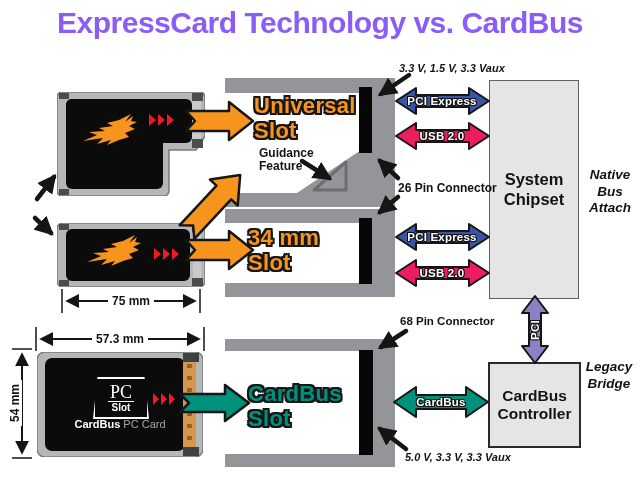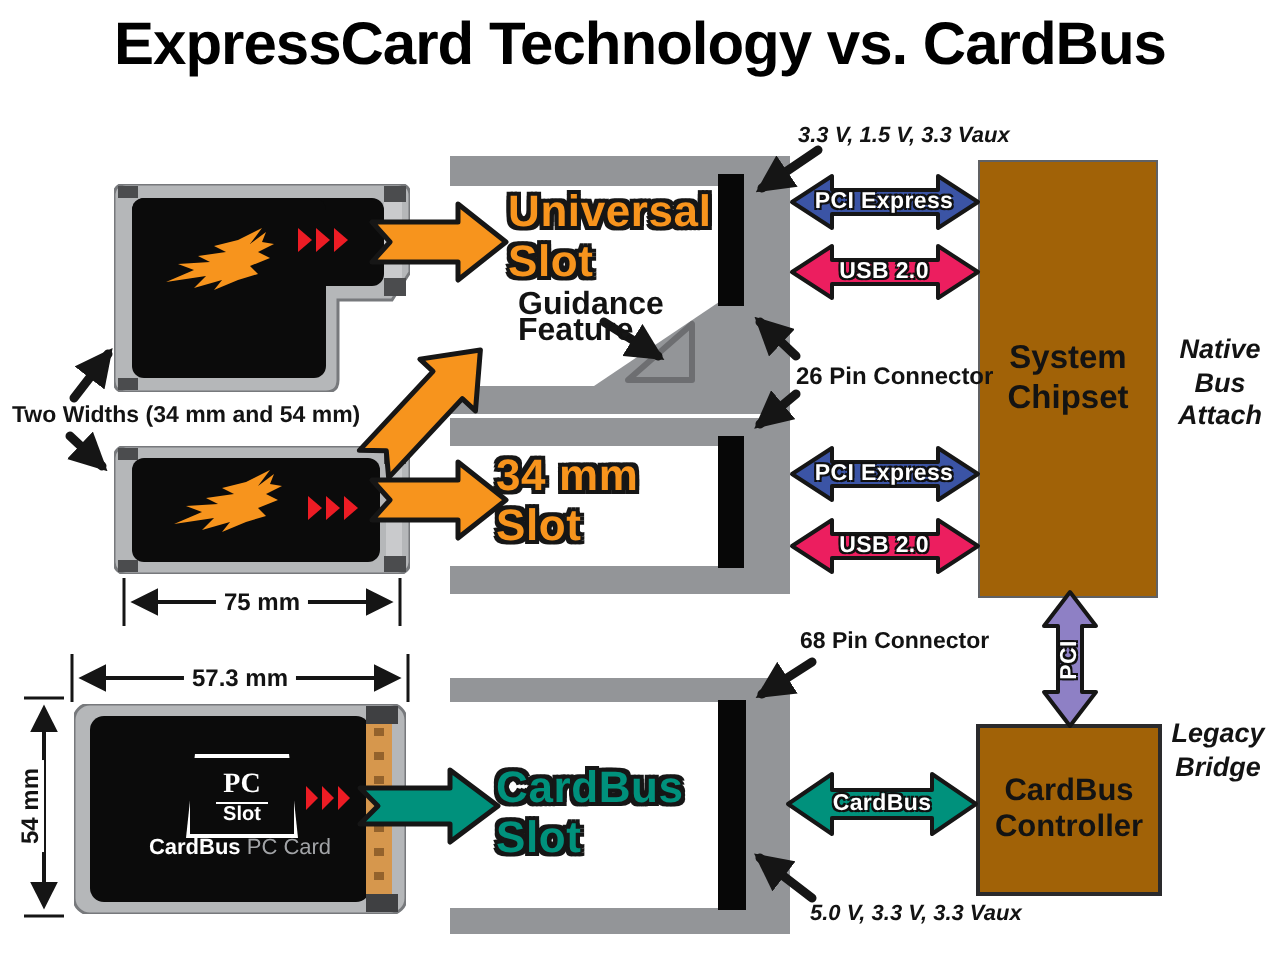--- a/index.html
+++ b/index.html
@@ -1,27 +1,27 @@
 <!DOCTYPE html>
 <html><head>
 <meta charset="utf-8">
 <style>
   html,body{margin:0;padding:0;background:#fff;}
   #stage{position:relative;width:640px;height:480px;background:#fff;overflow:hidden;
          font-family:"Liberation Sans","DejaVu Sans",sans-serif;color:#111;}
   .abs{position:absolute;}
   .pre{white-space:pre-line;}
   #title{left:0;top:6px;width:640px;text-align:center;font-size:30px;font-weight:bold;
-         letter-spacing:-0.5px;color:#000000;}
+         letter-spacing:-0.5px;color:#8b5cf6;}
   
   .module{position:absolute;background:#939598;}
   .cavity{position:absolute;background:#ffffff;}
   .connector-bar{position:absolute;background:#070707;}
   
-  .chip{position:absolute;background:#a16207;display:flex;align-items:center;justify-content:center;
+  .chip{position:absolute;background:#e5e5e5;display:flex;align-items:center;justify-content:center;
         text-align:center;font-weight:bold;color:#131313;}
   #chipset{left:489px;top:80px;width:88px;height:217px;border:1px solid #606164;font-size:16.5px;line-height:19.5px;}
   #controller{left:488px;top:362px;width:89px;height:82px;border:2px solid #2a2a2c;font-size:15.5px;line-height:18px;}
   
   .lbl{position:absolute;font-weight:bold;color:#131313;}
   .ital{font-style:italic;}
   .slotlbl{position:absolute;font-weight:bold;font-size:22px;line-height:25px;letter-spacing:0.3px;
            color:#F7941D;
            text-shadow:-2px -2px 0 #161616,2px -2px 0 #161616,-2px 2px 0 #161616,2px 2px 0 #161616,
                        -2px 0 0 #161616,2px 0 0 #161616,0 -2px 0 #161616,0 2px 0 #161616;}
@@ -29,21 +29,21 @@
   .buslbl{position:absolute;transform:translate(-50%,-50%);color:#fff;font-weight:bold;font-size:11.5px;
           letter-spacing:0.2px;white-space:nowrap;
           text-shadow:-1px -1px 0 #101010,1px -1px 0 #101010,-1px 1px 0 #101010,1px 1px 0 #101010;}
   .dimlbl{position:absolute;transform:translate(-50%,-50%);background:#fff;padding:0 4px;
           font-weight:bold;font-size:12px;white-space:nowrap;color:#131313;}
   
   .card{position:absolute;}
   .pclogo{position:absolute;left:56px;top:25px;width:52px;height:38px;border:2px solid #fff;
           clip-path:polygon(8% 0,92% 0,100% 100%,0 100%);display:flex;flex-direction:column;
           align-items:center;justify-content:center;color:#fff;text-align:center;}
-  .pclogo .pc{font-family:"Liberation Serif","DejaVu Serif",serif;font-weight:bold;font-size:14px;line-height:17px;}
+  .pclogo .pc{font-family:"Liberation Serif","DejaVu Serif",serif;font-weight:normal;font-size:18px;line-height:17px;}
   .pclogo .cardw{font-size:10px;font-weight:bold;line-height:11px;border-top:1px solid #fff;padding:0 4px;}
   .cbname{position:absolute;left:0;top:66px;width:166px;text-align:center;font-size:11px;white-space:nowrap;}
   .cbname .b{color:#fff;font-weight:bold;}
   .cbname .r{color:#a2a4a7;}
   svg{display:block;}
   #overlay{position:absolute;left:0;top:0;pointer-events:none;}
 </style>
 </head>
 <body>
 
@@ -198,29 +198,28 @@
     </g>
   </svg>
 
   <div class="slotlbl pre" style="left:254px;top:93px;">Universal
 Slot</div>
   <div class="slotlbl pre" style="left:248px;top:225px;">34 mm
 Slot</div>
   <div class="slotlbl pre teal-txt" style="left:248px;top:381px;">CardBus
 Slot</div>
 
-  <div class="lbl pre" style="left:259px;top:147px;font-size:16px;line-height:12.5px;">Guidance
+  <div class="lbl pre" style="left:259px;top:147px;font-size:12px;line-height:12.5px;">Guidance
 Feature</div>
 
   <div class="lbl ital" style="left:399px;top:62px;font-size:11px;">3.3 V, 1.5 V, 3.3 Vaux</div>
   <div class="lbl" style="left:398px;top:181px;font-size:12px;">26 Pin Connector</div>
   <div class="lbl" style="left:400px;top:315px;font-size:11.5px;">68 Pin Connector</div>
   <div class="lbl ital" style="left:405px;top:451px;font-size:11px;">5.0 V, 3.3 V, 3.3 Vaux</div>
 
-  <div class="lbl" style="left:6px;top:202px;font-size:11.5px;">Two Widths (34 mm and 54 mm)</div>
 
   <div class="lbl ital pre" style="left:582px;top:167px;width:56px;text-align:center;font-size:13.5px;line-height:16.5px;">Native
 Bus
 Attach</div>
   <div class="lbl ital pre" style="left:580px;top:359px;width:58px;text-align:center;font-size:13.5px;line-height:16.5px;">Legacy
 Bridge</div>
 
   <div class="buslbl" style="left:442px;top:101px;">PCI Express</div>
   <div class="buslbl" style="left:442px;top:136px;">USB 2.0</div>
   <div class="buslbl" style="left:442px;top:237px;">PCI Express</div>

